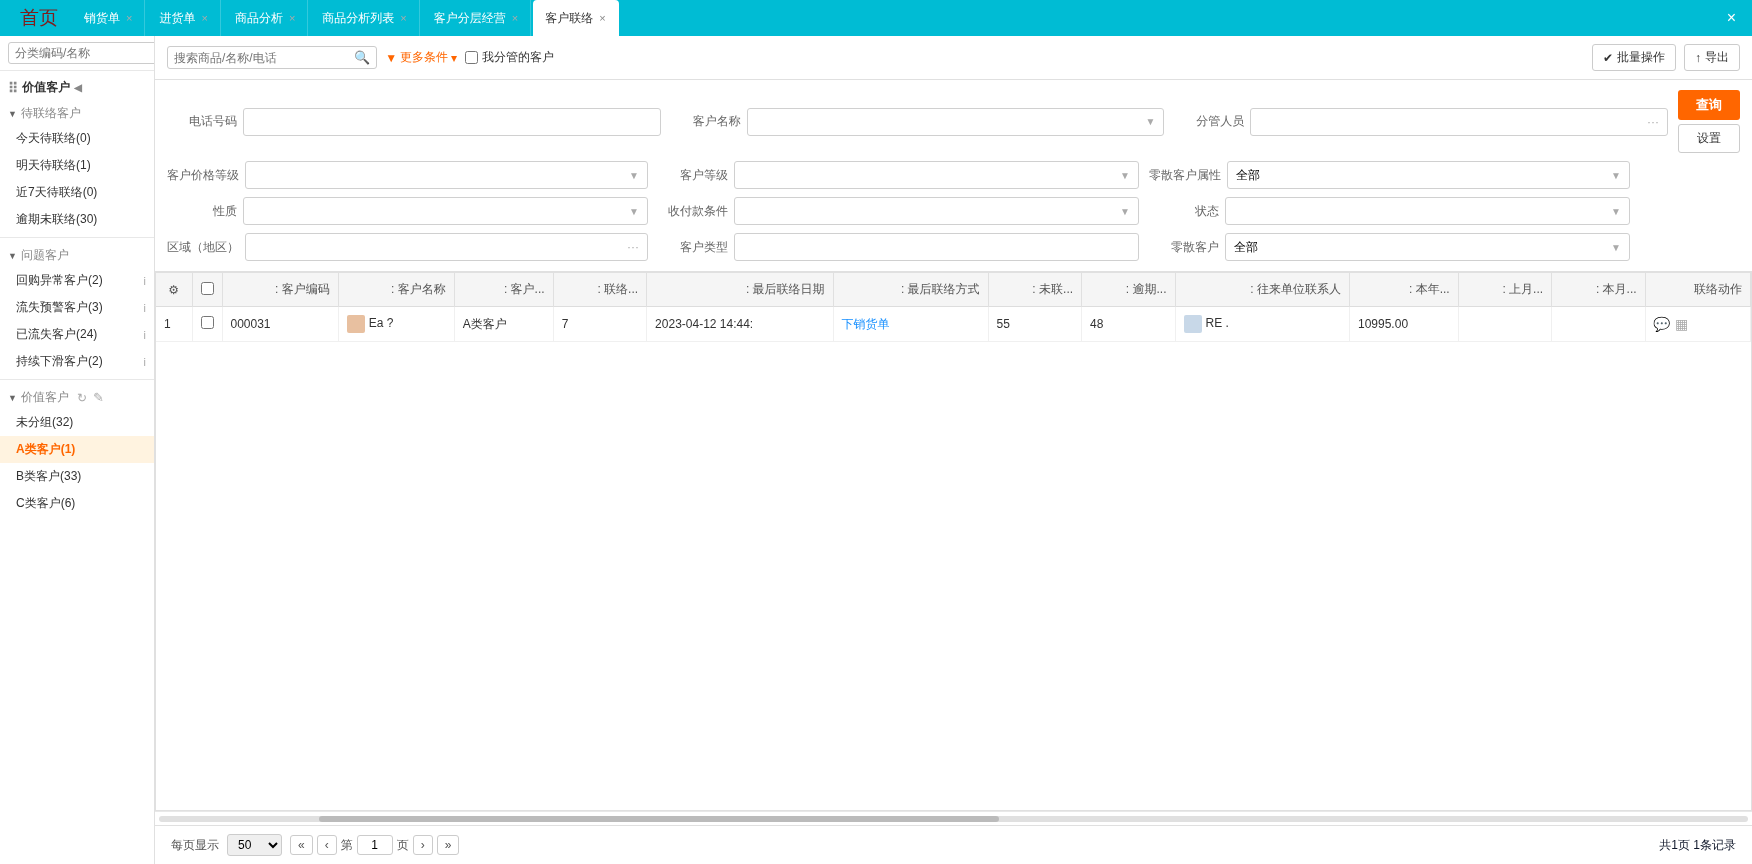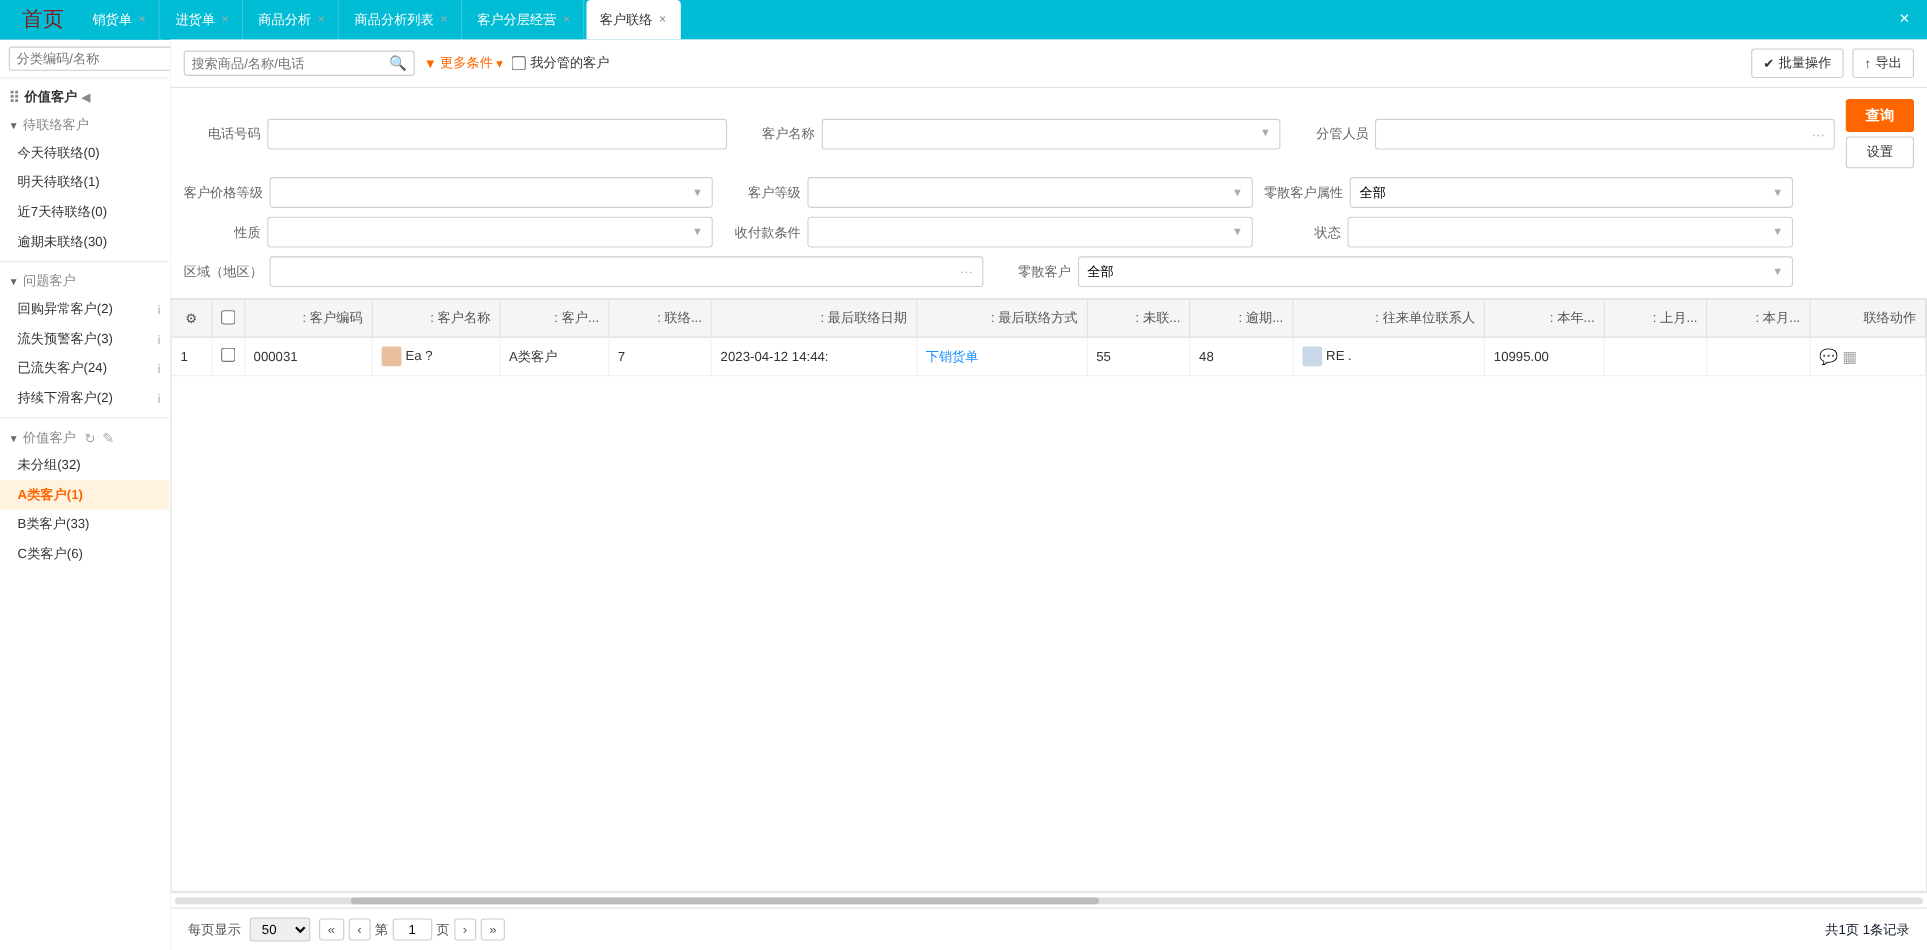--- a/index.html
+++ b/index.html
@@ -604,20 +604,26 @@
 
       <div class="adv-filter-row">
         <div class="filter-field">
           <label>区域（地区）</label>
           <div class="filter-input">
             <span></span>
             <span class="dots">···</span>
           </div>
         </div>
         <div class="filter-field">
+          <label>客户类型</label>
+          <div class="filter-input">
+            <span></span>
+          </div>
+        </div>
+        <div class="filter-field">
           <label>零散客户</label>
           <div class="filter-input">
             <span>全部</span>
             <span class="chevron">▼</span>
           </div>
         </div>
         <div style="width: 100px;"></div>
       </div>
     </div>
 

